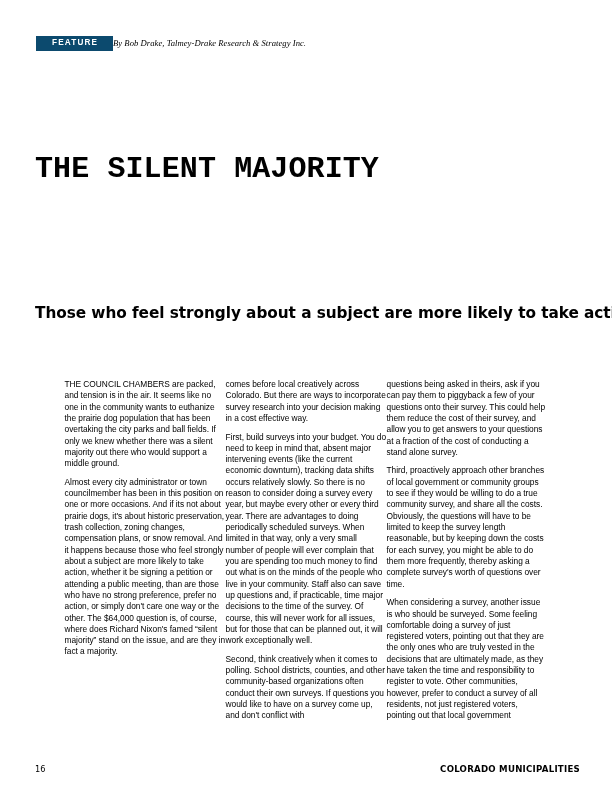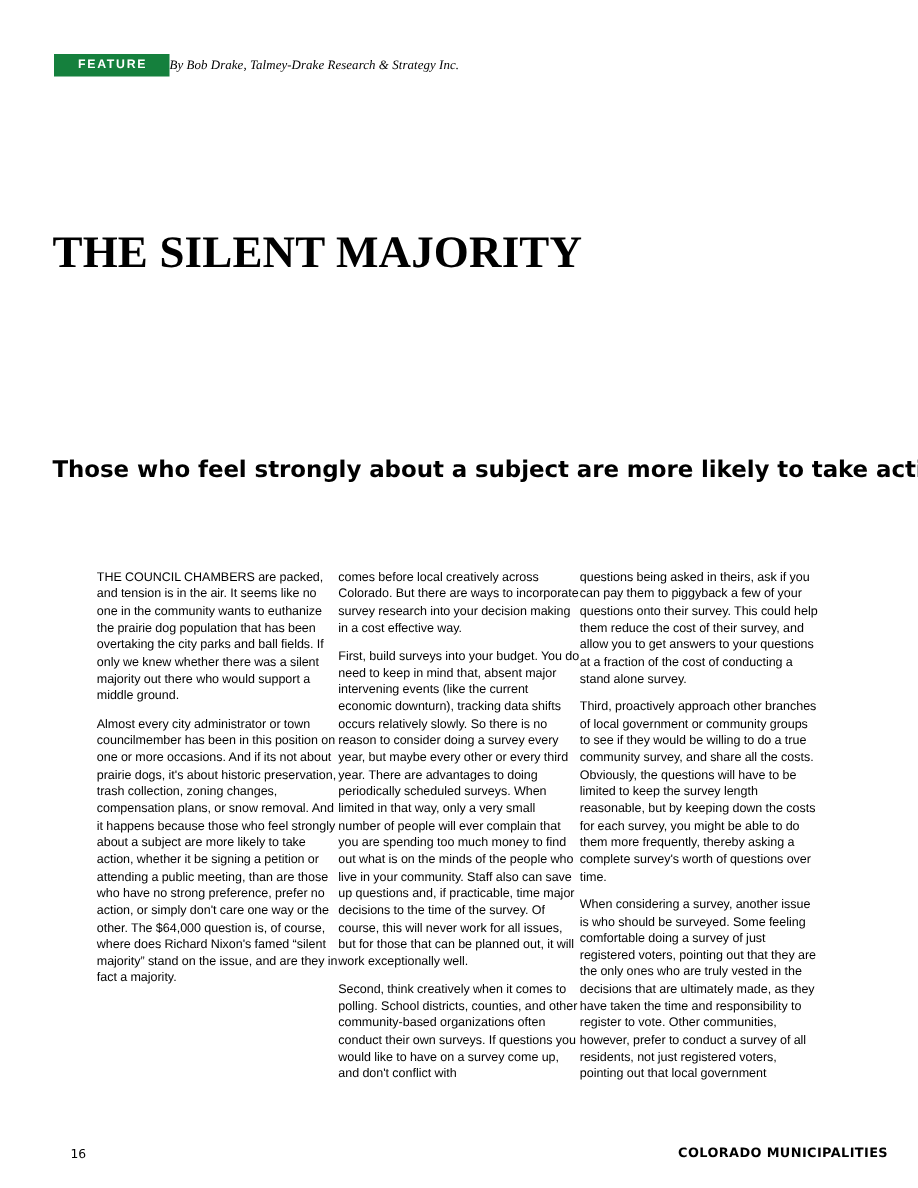--- a/index.html
+++ b/index.html
@@ -28,21 +28,21 @@
     top: 35px;
     width: 540px;
     height: 16px;
     display: flex;
     align-items: center;
   }
   .feature-badge {
     display: inline-flex;
     align-items: center;
     justify-content: center;
-    background: #15803d;
+    background: #0c4a6e;
     color: #ffffff;
     width: 77px;
     height: 15px;
     font-size: 8.2px;
     font-weight: bold;
     letter-spacing: 1.15px;
     text-indent: 1.15px;
     font-family: "Liberation Sans", sans-serif;
     line-height: 1;
   }
@@ -59,21 +59,21 @@
   
   .headline {
     position: absolute;
     left: 35px;
     top: 134px;
     width: 545px;
     font-size: 30px;
     font-weight: 600;
     letter-spacing: 0.1px;
     line-height: 1;
-    font-family: Liberation Serif, serif;
+    font-family: Liberation Mono, monospace;
     color: #000000;
   }
 
   
   .deck {
     position: absolute;
     left: 35px;
     top: 303px;
     width: 548px;
     font-size: 15.3px;
@@ -107,21 +107,21 @@
   }
   .column p {
     margin: 0 0 7.3px 0;
     padding: 0;
   }
   .column p:last-child { margin-bottom: 16px; }
 
   
   .footer {
     position: absolute;
-    left: 47px;
+    left: 35px;
     top: 762px;
     width: 545px;
     height: 14px;
     display: flex;
     align-items: center;
     justify-content: space-between;
   }
   .folio {
     font-size: 8.2px;
     font-weight: normal;

